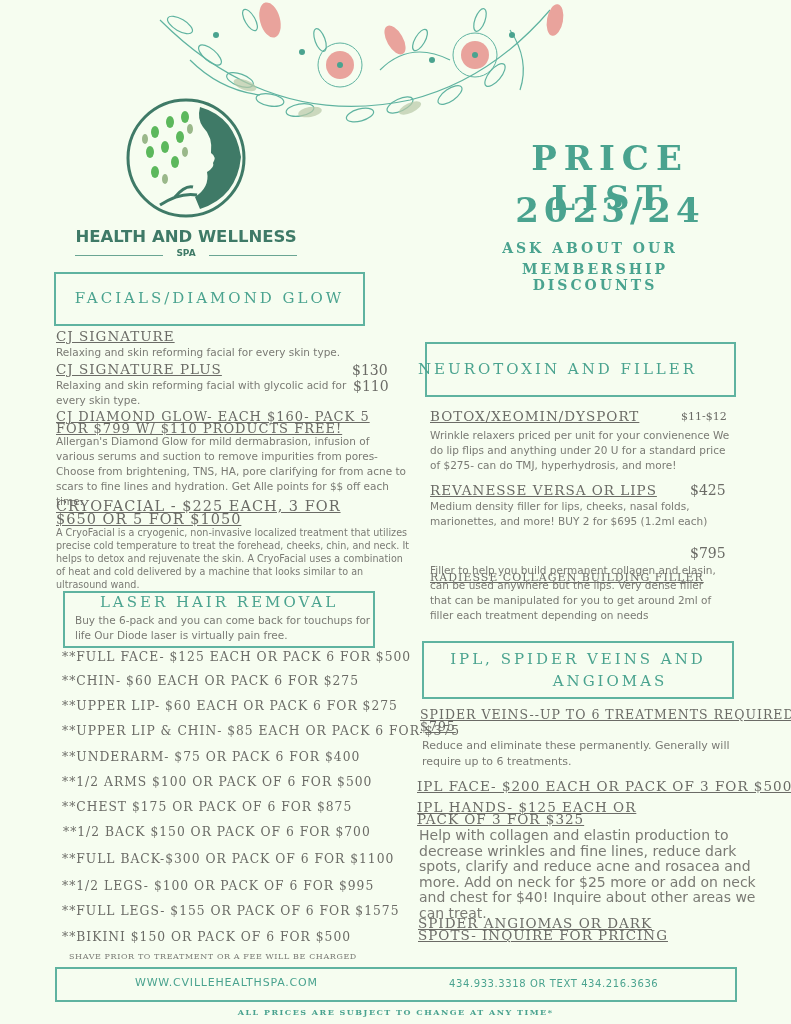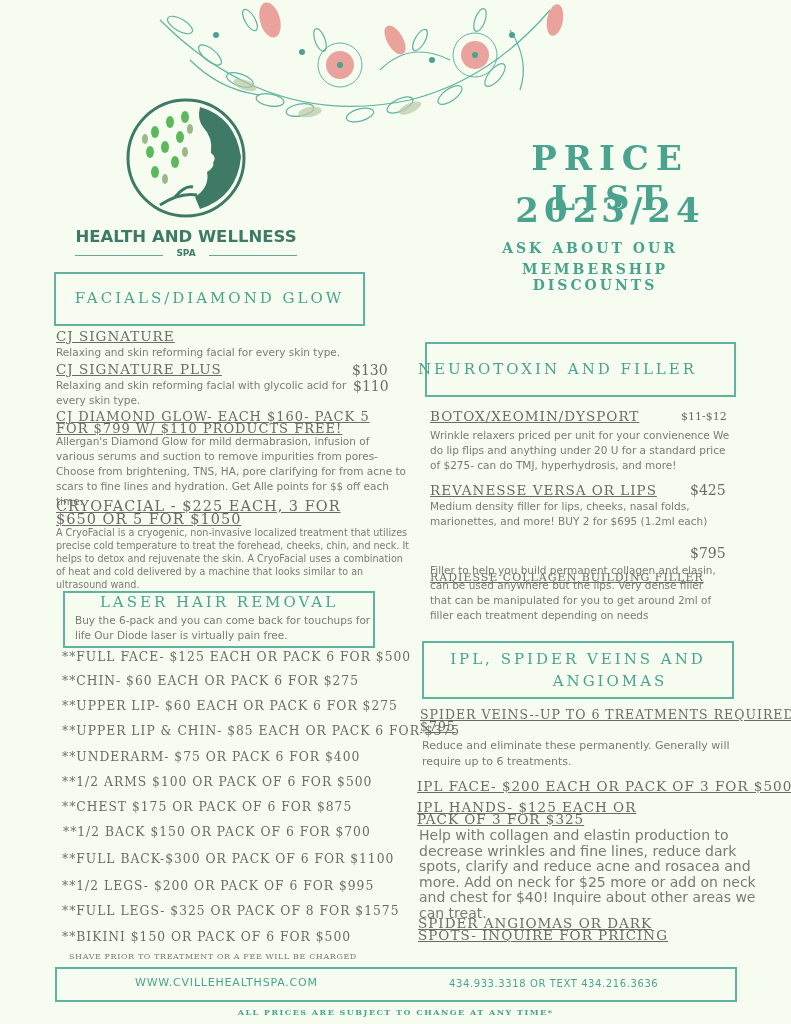--- a/index.html
+++ b/index.html
@@ -141,22 +141,22 @@
 <div>
   <div class="abs laser" style="left:62px;top:650px;">**FULL FACE- $125 EACH OR PACK 6 FOR $500</div>
   <div class="abs laser" style="left:62px;top:674px;">**CHIN- $60 EACH OR PACK 6 FOR $275</div>
   <div class="abs laser" style="left:62px;top:699px;">**UPPER LIP- $60 EACH OR PACK 6 FOR $275</div>
   <div class="abs laser" style="left:62px;top:724px;">**UPPER LIP &amp; CHIN- $85 EACH OR PACK 6 FOR $375</div>
   <div class="abs laser" style="left:62px;top:750px;">**UNDERARM- $75 OR PACK 6 FOR $400</div>
   <div class="abs laser" style="left:62px;top:775px;">**1/2 ARMS $100 OR PACK OF 6 FOR $500</div>
   <div class="abs laser" style="left:62px;top:800px;">**CHEST $175 OR PACK OF 6 FOR $875</div>
   <div class="abs laser" style="left:63px;top:825px;">**1/2 BACK $150 OR PACK OF 6 FOR $700</div>
   <div class="abs laser" style="left:62px;top:852px;">**FULL BACK-$300 OR PACK OF 6 FOR $1100</div>
-  <div class="abs laser" style="left:62px;top:879px;">**1/2 LEGS- $200 OR PACK OF 6 FOR $995</div>
-  <div class="abs laser" style="left:62px;top:904px;">**FULL LEGS- $325 OR PACK OF 8 FOR $1575</div>
+  <div class="abs laser" style="left:62px;top:879px;">**1/2 LEGS- $100 OR PACK OF 6 FOR $995</div>
+  <div class="abs laser" style="left:62px;top:904px;">**FULL LEGS- $155 OR PACK OF 6 FOR $1575</div>
   <div class="abs laser" style="left:62px;top:930px;">**BIKINI $150 OR PACK OF 6 FOR $500</div>
 </div>
 <div class="abs" style="left:69px;top:952px;font-size:8px;letter-spacing:0.6px;color:#7a7a74;white-space:nowrap;">SHAVE PRIOR TO TREATMENT OR A FEE WILL BE CHARGED</div>
 
 <div class="boxed" style="left:425px;top:342px;width:311px;height:55px;"></div>
 <div class="abs sec-title" style="left:402px;top:360px;width:311px;">NEUROTOXIN AND FILLER</div>
 
 <div class="abs item-title" style="left:430px;top:410px;">BOTOX/XEOMIN/DYSPORT</div>
 <div class="abs price" style="left:681px;top:410px;font-size:11px;">$11-$12</div>
 <div class="abs desc" style="left:430px;top:428px;width:300px;">Wrinkle relaxers priced per unit for your convienence We do lip flips and anything under 20 U for a standard price of $275- can do TMJ, hyperhydrosis, and more!</div>

